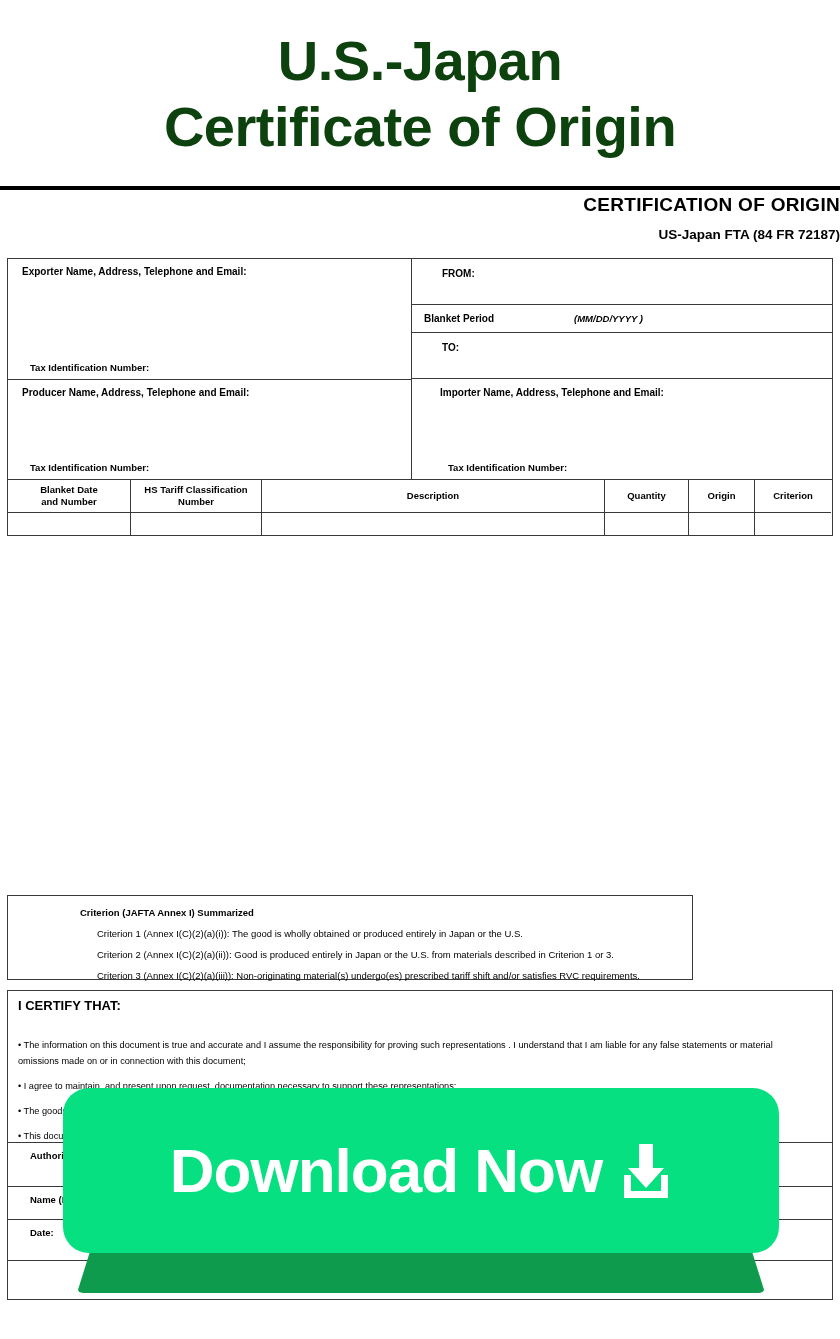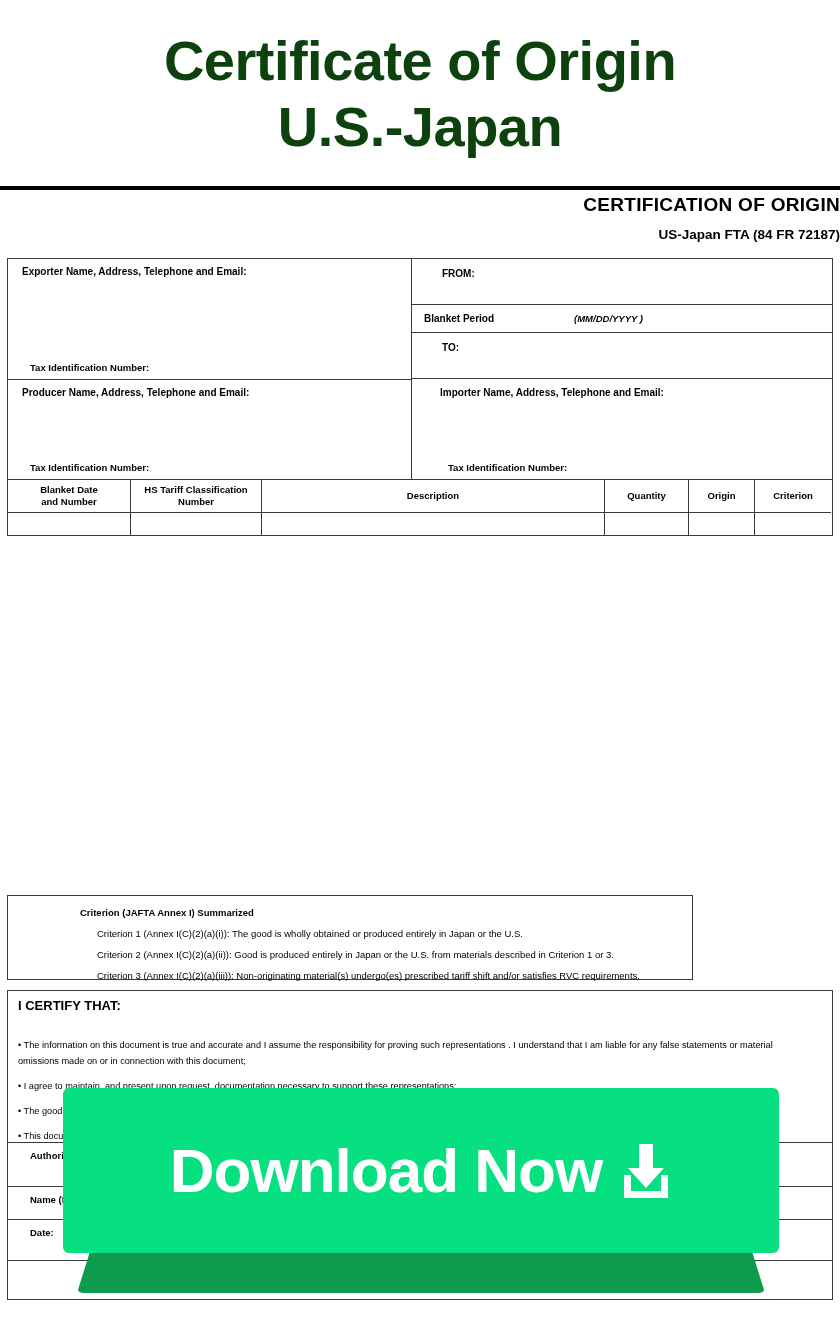--- a/index.html
+++ b/index.html
@@ -239,21 +239,21 @@
     clip-path: polygon(2.5% 0, 97.5% 0, 100% 100%, 0 100%);
     border-radius: 0 0 6px 6px;
   }
   .dl-face {
     position: absolute;
     left: 0;
     top: 0;
     width: 716px;
     height: 165px;
     background: #06e081;
-    border-radius: 6px;
+    border-radius: 26px;
     display: flex;
     align-items: center;
     justify-content: center;
     gap: 18px;
   }
   .dl-text {
     color: #ffffff;
     font-size: 62px;
     font-weight: bold;
     letter-spacing: -1px;
@@ -264,22 +264,22 @@
     display: block;
     width: 52px;
     height: 54px;
     flex: none;
   }
 </style>
 </head>
 <body>
 
 <div class="hero">
+  <div class="hero-line">U.S.-Japan</div>
   <div class="hero-line">Certificate of Origin</div>
-  <div class="hero-line">U.S.-Japan</div>
 </div>
 <div class="rule"></div>
 
 <div class="doc-head">
   <div class="doc-title">CERTIFICATION OF ORIGIN</div>
   <div class="doc-sub">US-Japan FTA (84 FR 72187)</div>
 </div>
 
 <div class="form">
 

